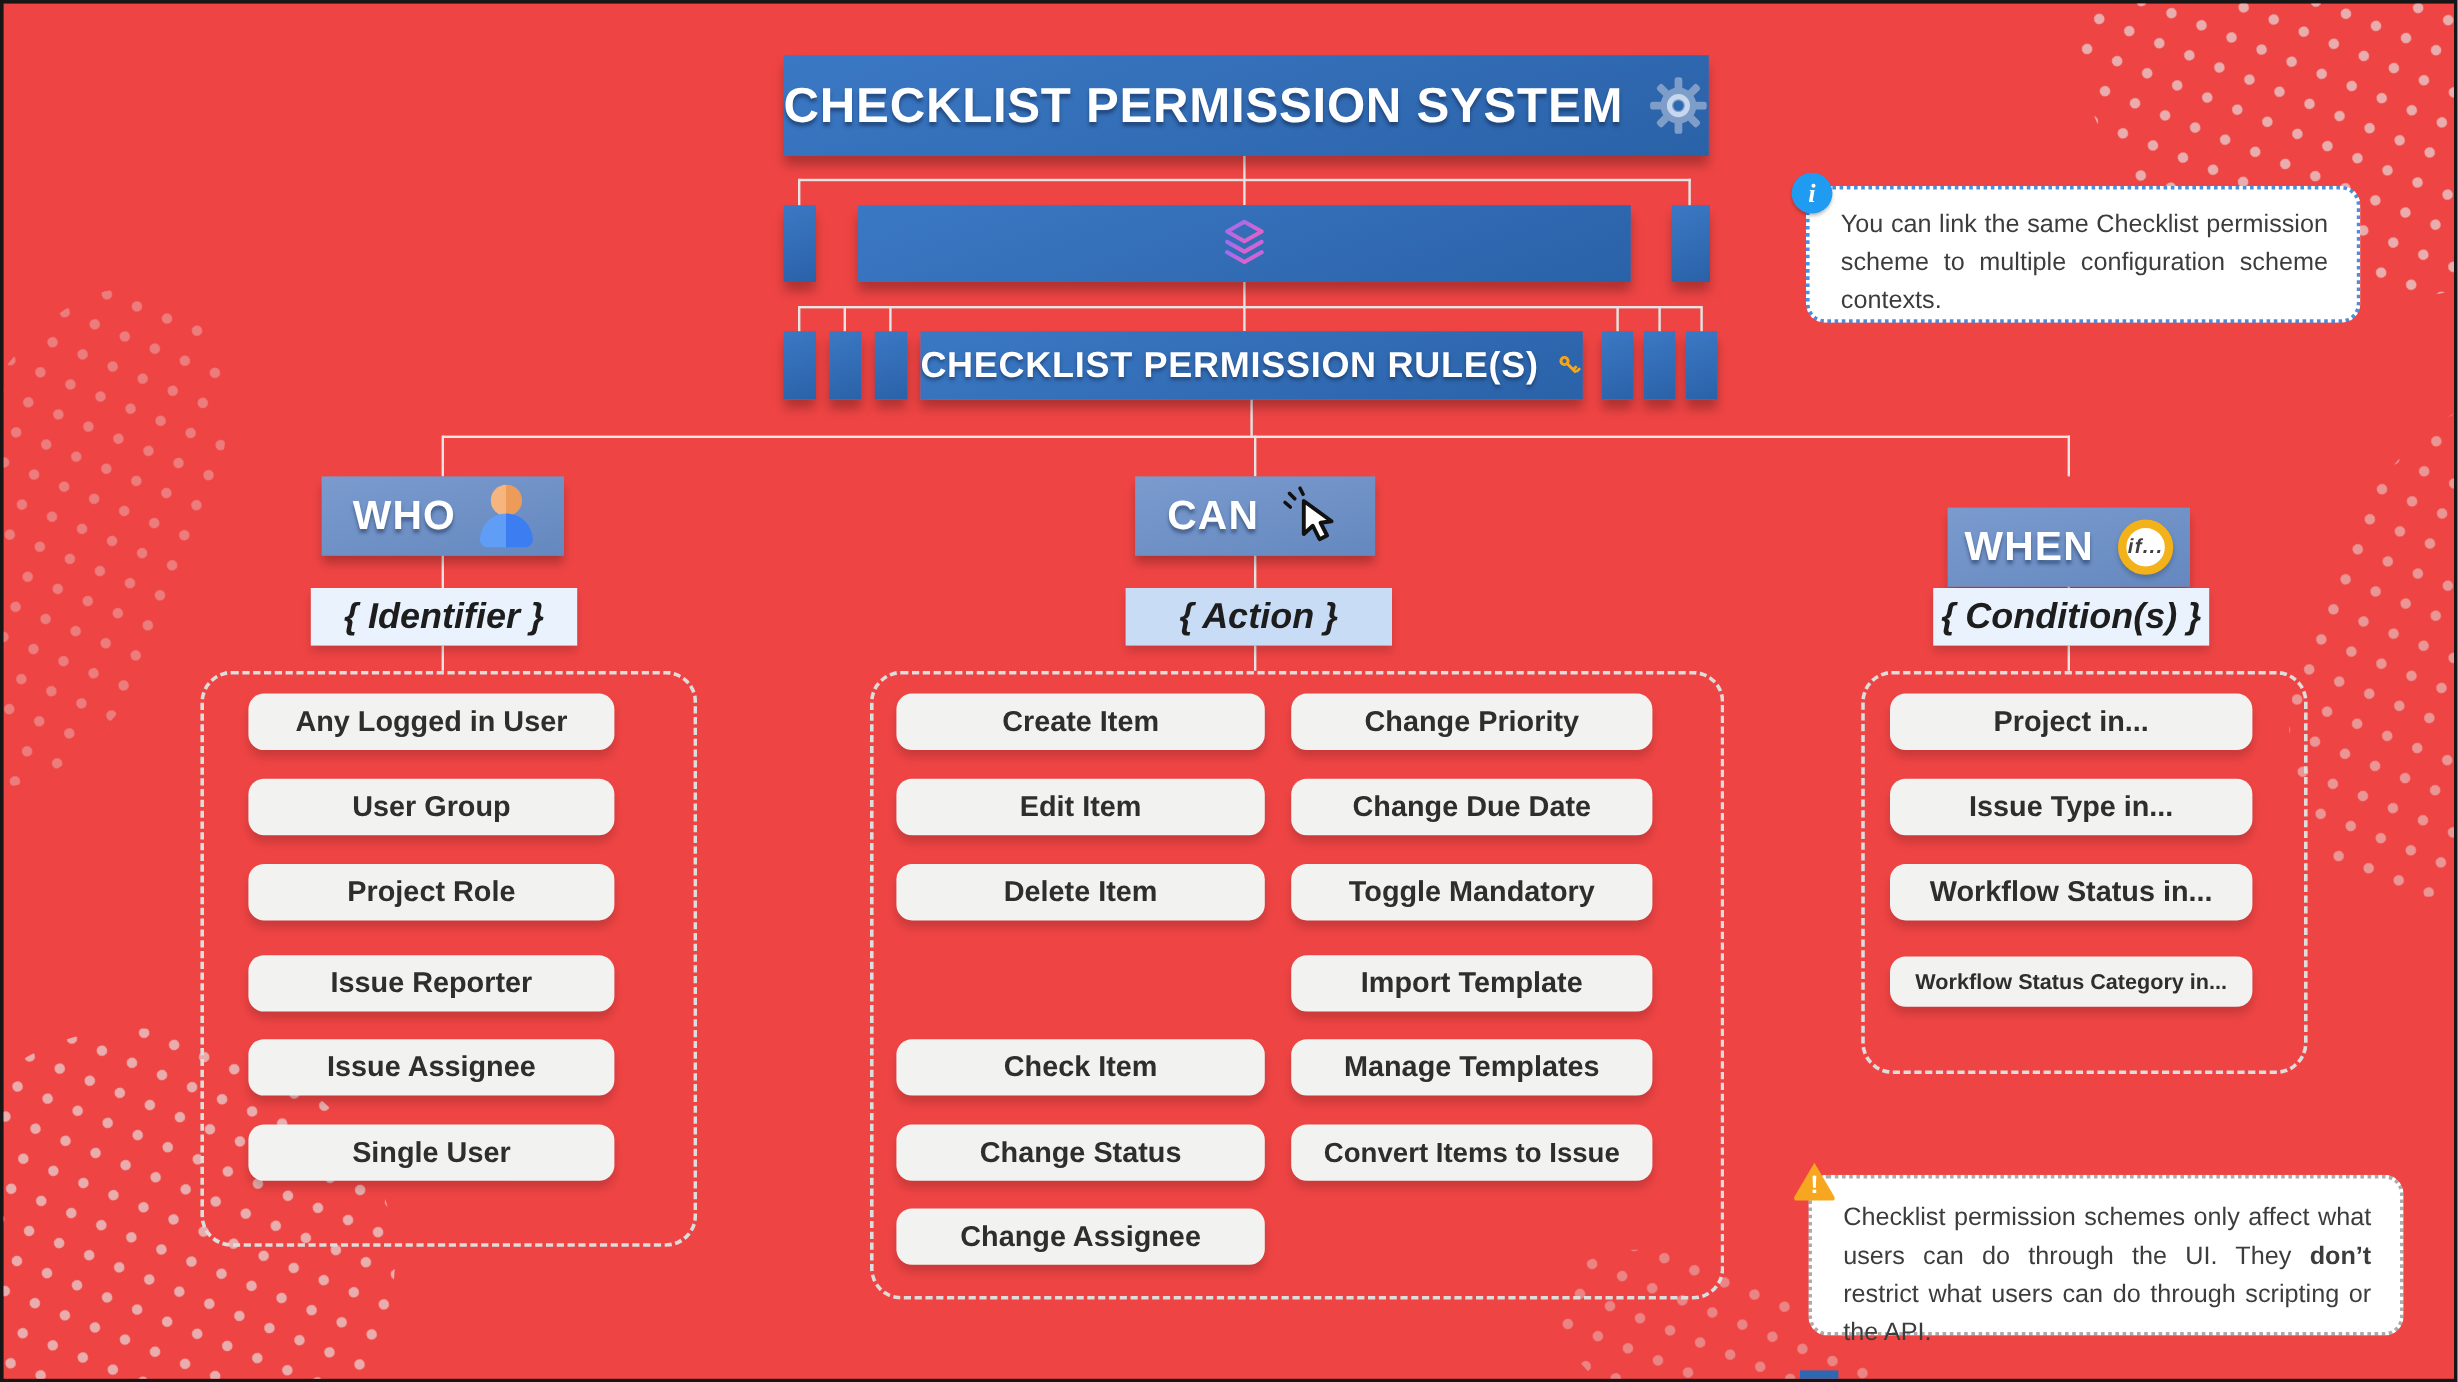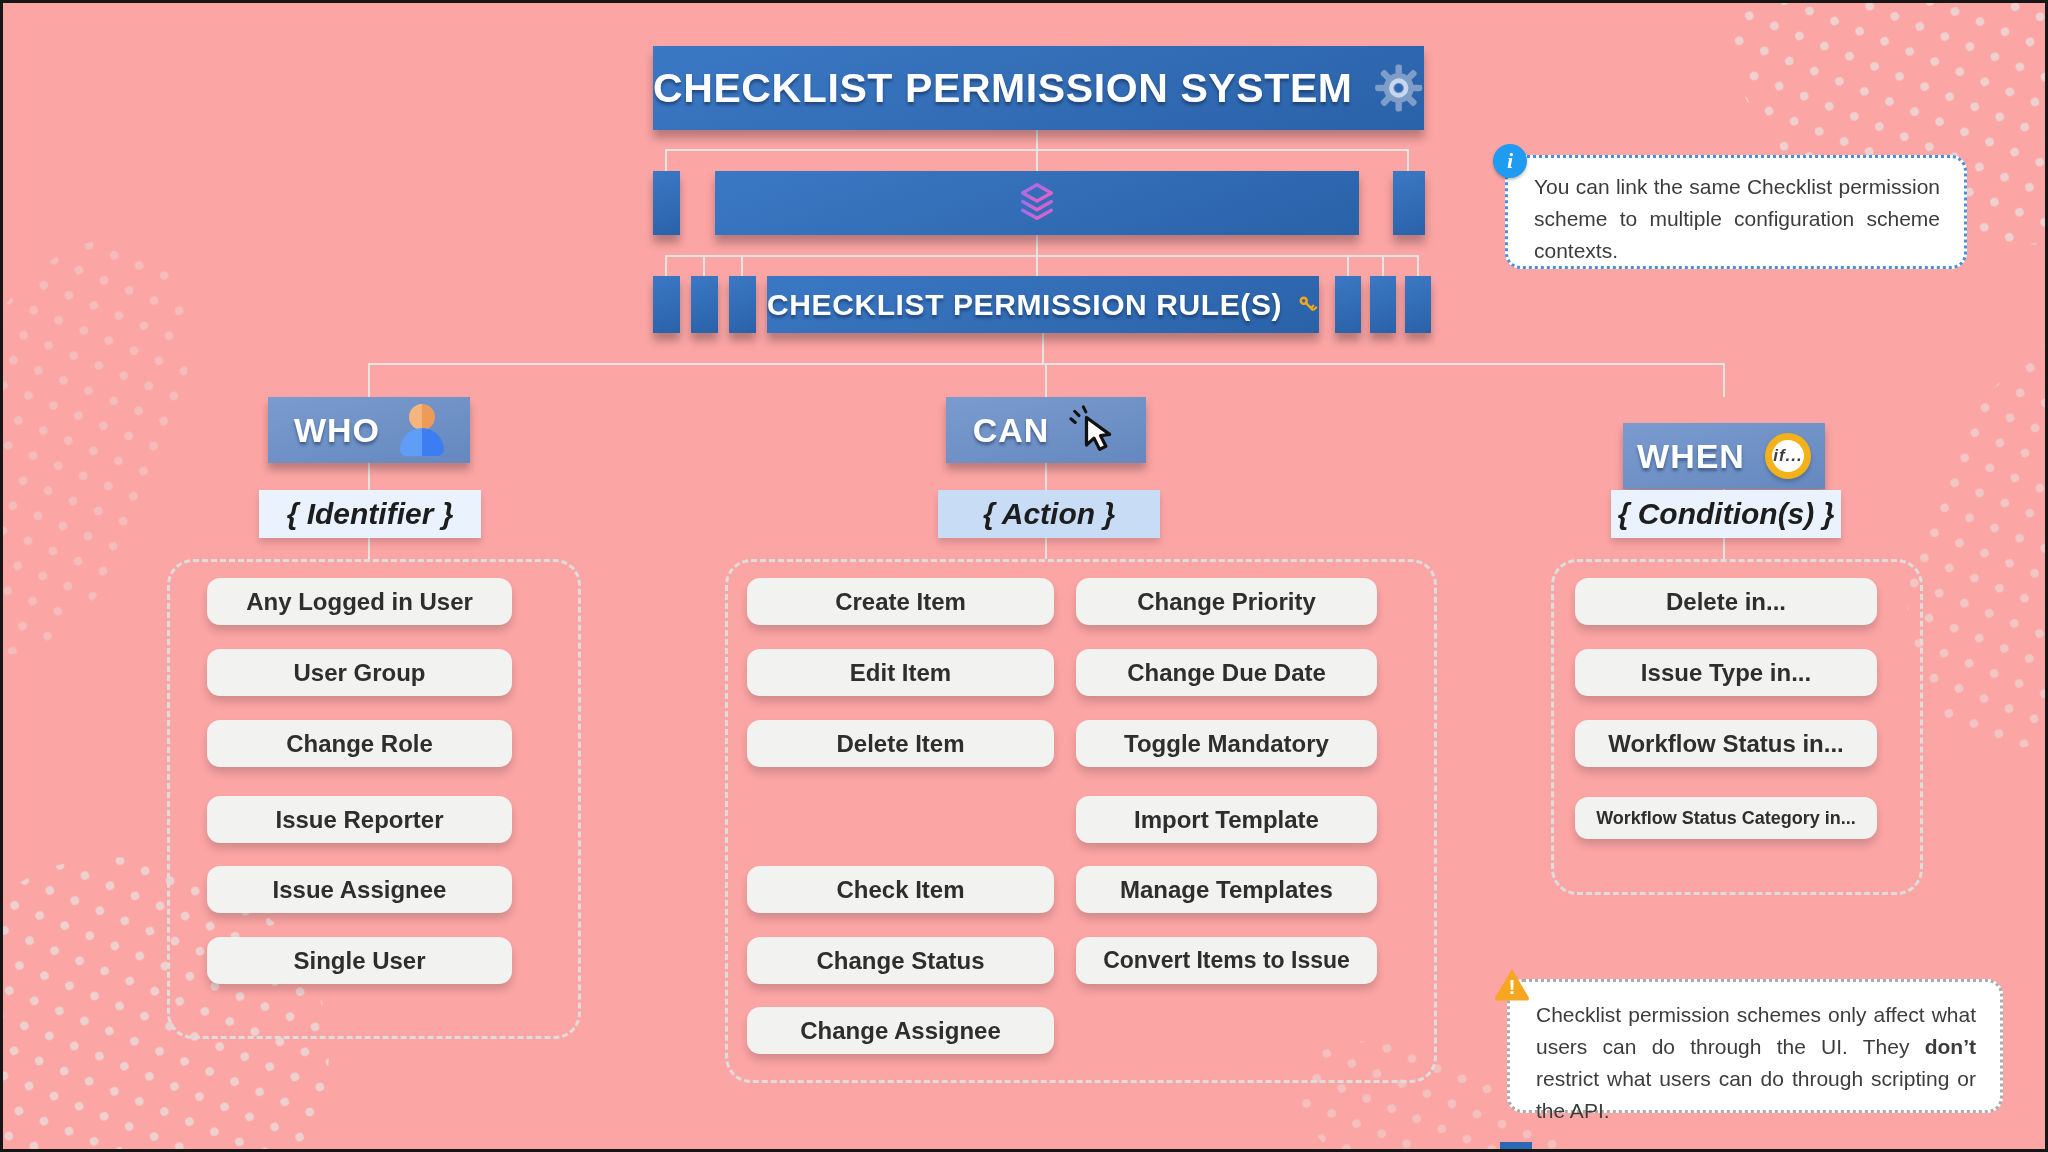--- a/index.html
+++ b/index.html
@@ -1,19 +1,19 @@
 <!DOCTYPE html>
 <html><head>
 <meta charset="utf-8">
 <style>
   html,body{margin:0;padding:0;background:#ffffff;}
   *{box-sizing:border-box;}
   .canvas{
     position:relative;width:2048px;height:1152px;
-    background:#fca5a5;border:3px solid #161616;overflow:hidden;
+    background:#ef4444;border:3px solid #161616;overflow:hidden;
     font-family:"Liberation Sans",sans-serif;
   }
   .dots{
     position:absolute;
     background-image:radial-gradient(#e7e7e6 4px, transparent 4.6px);
     background-size:27px 27px;border-radius:45%;
     transform:rotate(22deg);opacity:.65;pointer-events:none;
   }
   .hline,.vline{position:absolute;background:#e4e4e3;}
   .banner{
@@ -190,40 +190,40 @@
   <div class="taglabel" style="left:256px;top:487px;width:222px;height:48px;">{ Identifier }</div>
   <div class="taglabel" style="left:935px;top:487px;width:222px;height:48px;background:#c9dcf5;">{ Action }</div>
   <div class="taglabel" style="left:1608px;top:487px;width:230px;height:48px;">{ Condition(s) }</div>
 
   <div class="cont" style="left:164px;top:556px;width:414px;height:480px;"></div>
   <div class="cont" style="left:722px;top:556px;width:712px;height:524px;"></div>
   <div class="cont" style="left:1548px;top:556px;width:372px;height:336px;"></div>
 
   <div class="pill" style="left:204px;top:575px;width:305px;">Any Logged in User</div>
   <div class="pill" style="left:204px;top:646px;width:305px;">User Group</div>
-  <div class="pill" style="left:204px;top:717px;width:305px;">Change Role</div>
+  <div class="pill" style="left:204px;top:717px;width:305px;">Project Role</div>
   <div class="pill" style="left:204px;top:793px;width:305px;">Issue Reporter</div>
   <div class="pill" style="left:204px;top:863px;width:305px;">Issue Assignee</div>
   <div class="pill" style="left:204px;top:934px;width:305px;">Single User</div>
 
   <div class="pill" style="left:744px;top:575px;width:307px;">Create Item</div>
   <div class="pill" style="left:744px;top:646px;width:307px;">Edit Item</div>
   <div class="pill" style="left:744px;top:717px;width:307px;">Delete Item</div>
   <div class="pill" style="left:744px;top:863px;width:307px;">Check Item</div>
   <div class="pill" style="left:744px;top:934px;width:307px;">Change Status</div>
   <div class="pill" style="left:744px;top:1004px;width:307px;">Change Assignee</div>
 
   <div class="pill" style="left:1073px;top:575px;width:301px;">Change Priority</div>
   <div class="pill" style="left:1073px;top:646px;width:301px;">Change Due Date</div>
   <div class="pill" style="left:1073px;top:717px;width:301px;">Toggle Mandatory</div>
   <div class="pill" style="left:1073px;top:793px;width:301px;">Import Template</div>
   <div class="pill" style="left:1073px;top:863px;width:301px;">Manage Templates</div>
   <div class="pill" style="left:1073px;top:934px;width:301px;font-size:23px;">Convert Items to Issue</div>
 
-  <div class="pill" style="left:1572px;top:575px;width:302px;">Delete in...</div>
+  <div class="pill" style="left:1572px;top:575px;width:302px;">Project in...</div>
   <div class="pill" style="left:1572px;top:646px;width:302px;">Issue Type in...</div>
   <div class="pill" style="left:1572px;top:717px;width:302px;">Workflow Status in...</div>
   <div class="pill" style="left:1572px;top:794px;width:302px;height:42px;font-size:18px;">Workflow Status Category in...</div>
 
   <div class="note info" style="left:1502px;top:152px;width:462px;height:114px;">
     <span>You can link the same Checklist permission scheme to multiple configuration scheme contexts.</span>
   </div>
   <div class="roundicon" style="left:1490px;top:141px;width:34px;height:34px;background:#1f9bf2;box-shadow:0 2px 3px rgba(0,0,0,.25);
               color:#fff;font-family:'Liberation Serif',serif;font-style:italic;font-weight:700;font-size:22px;">
     <span>i</span>

